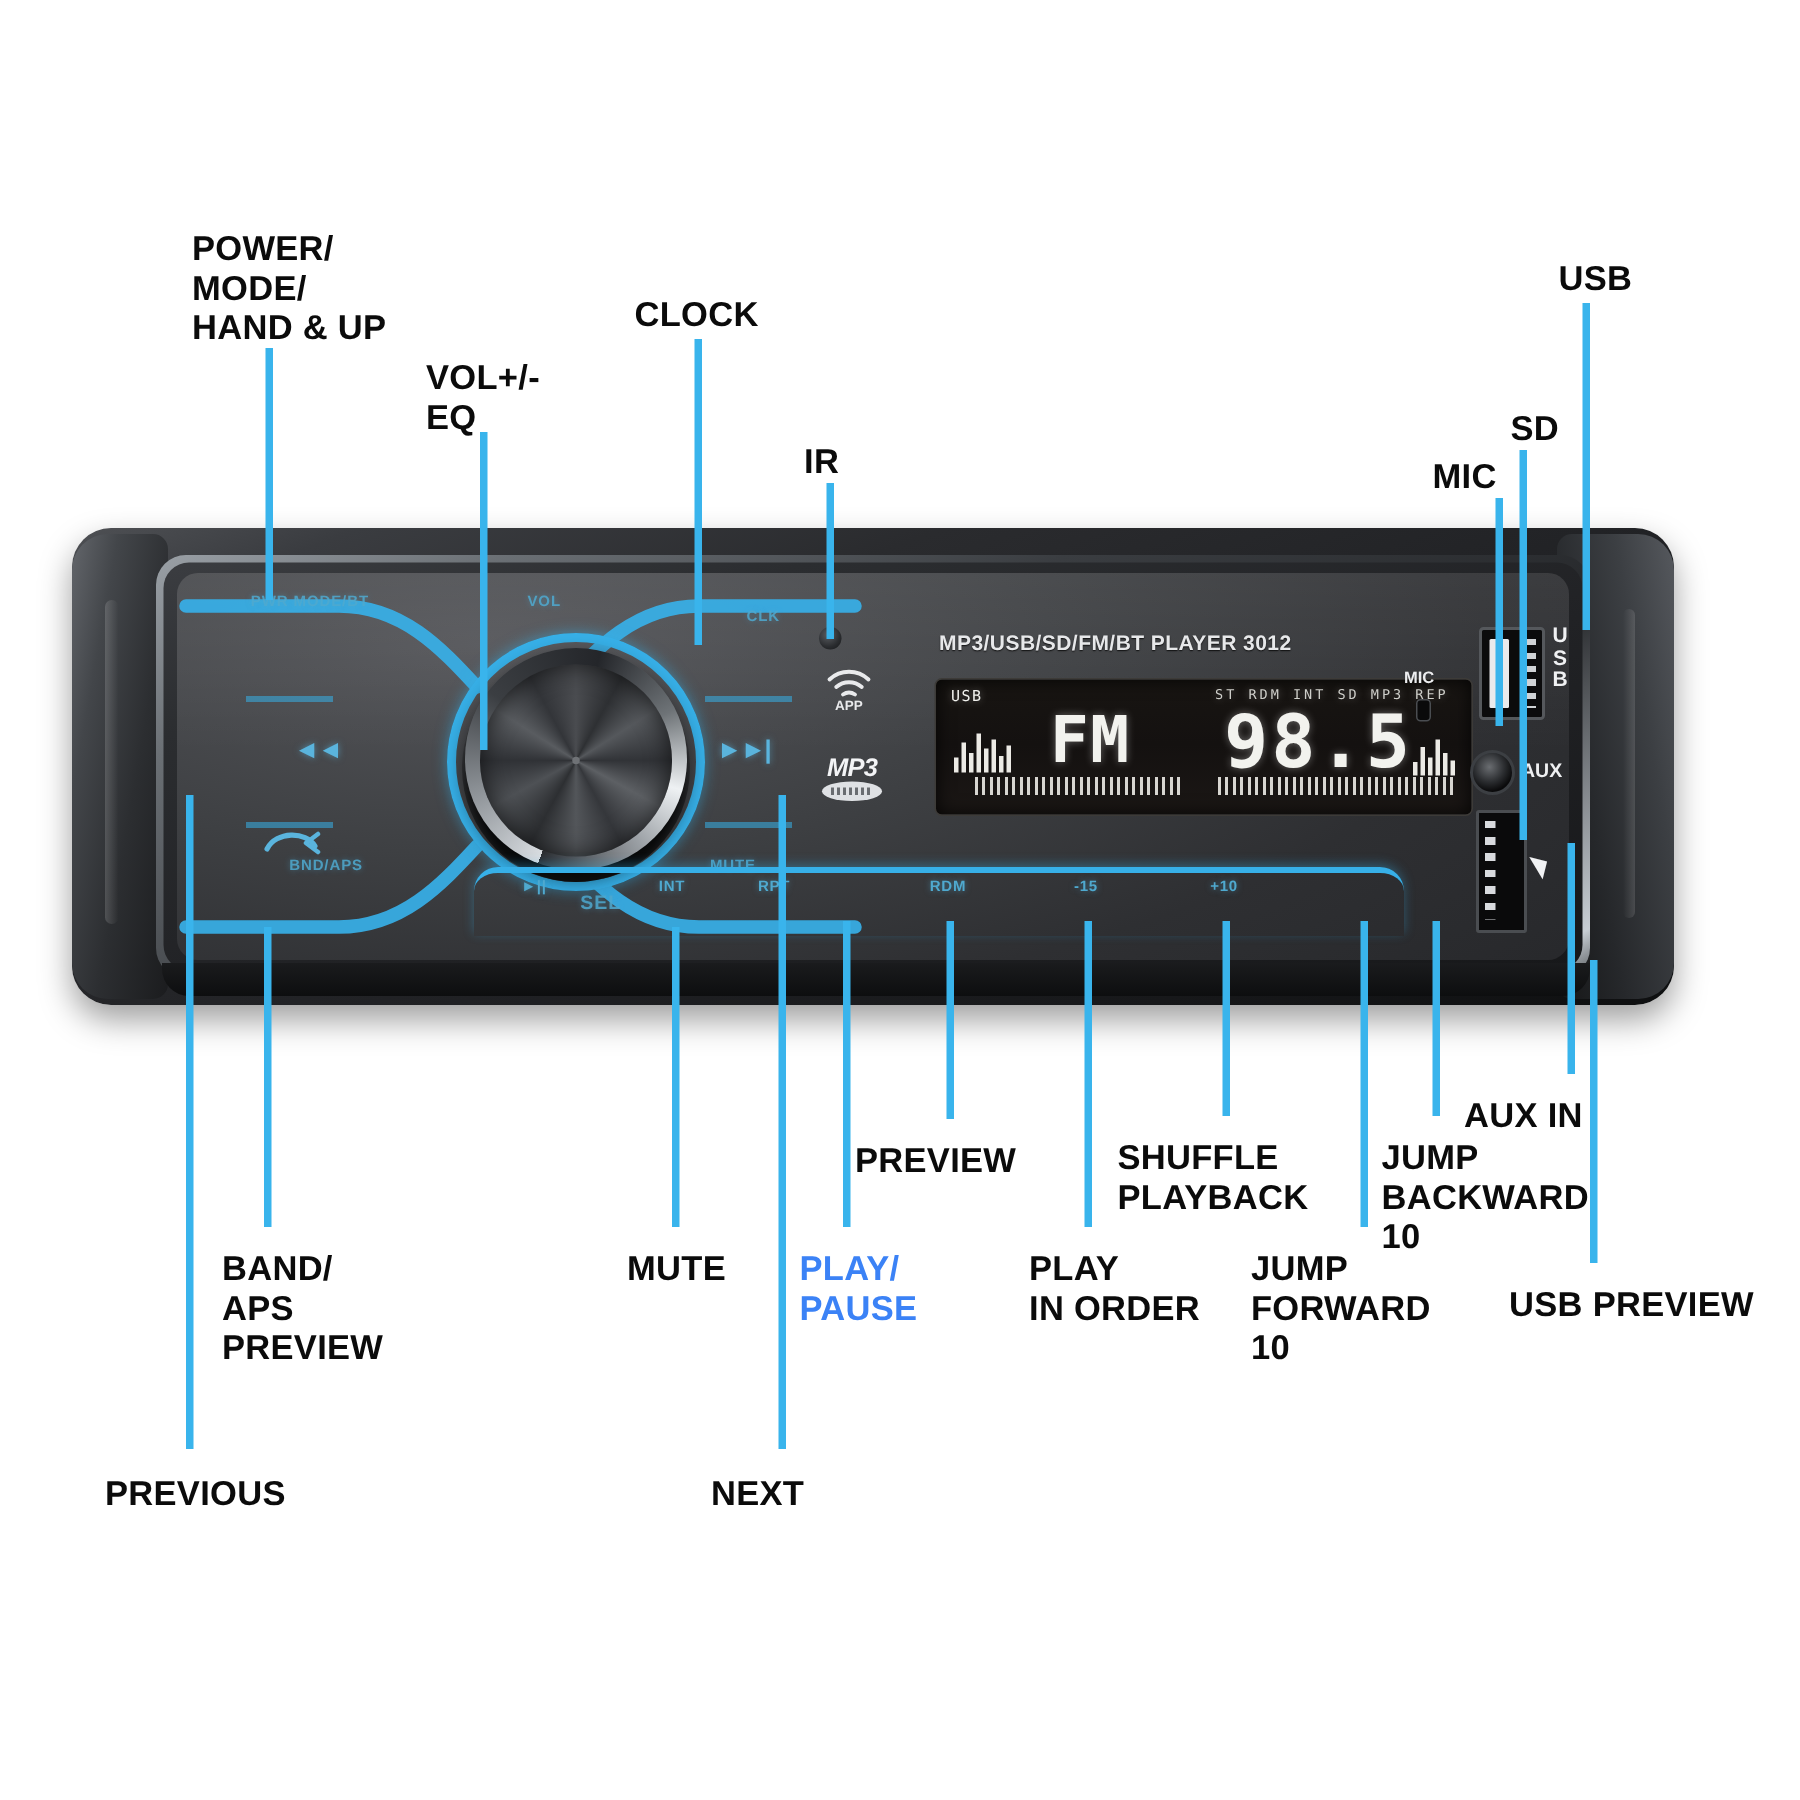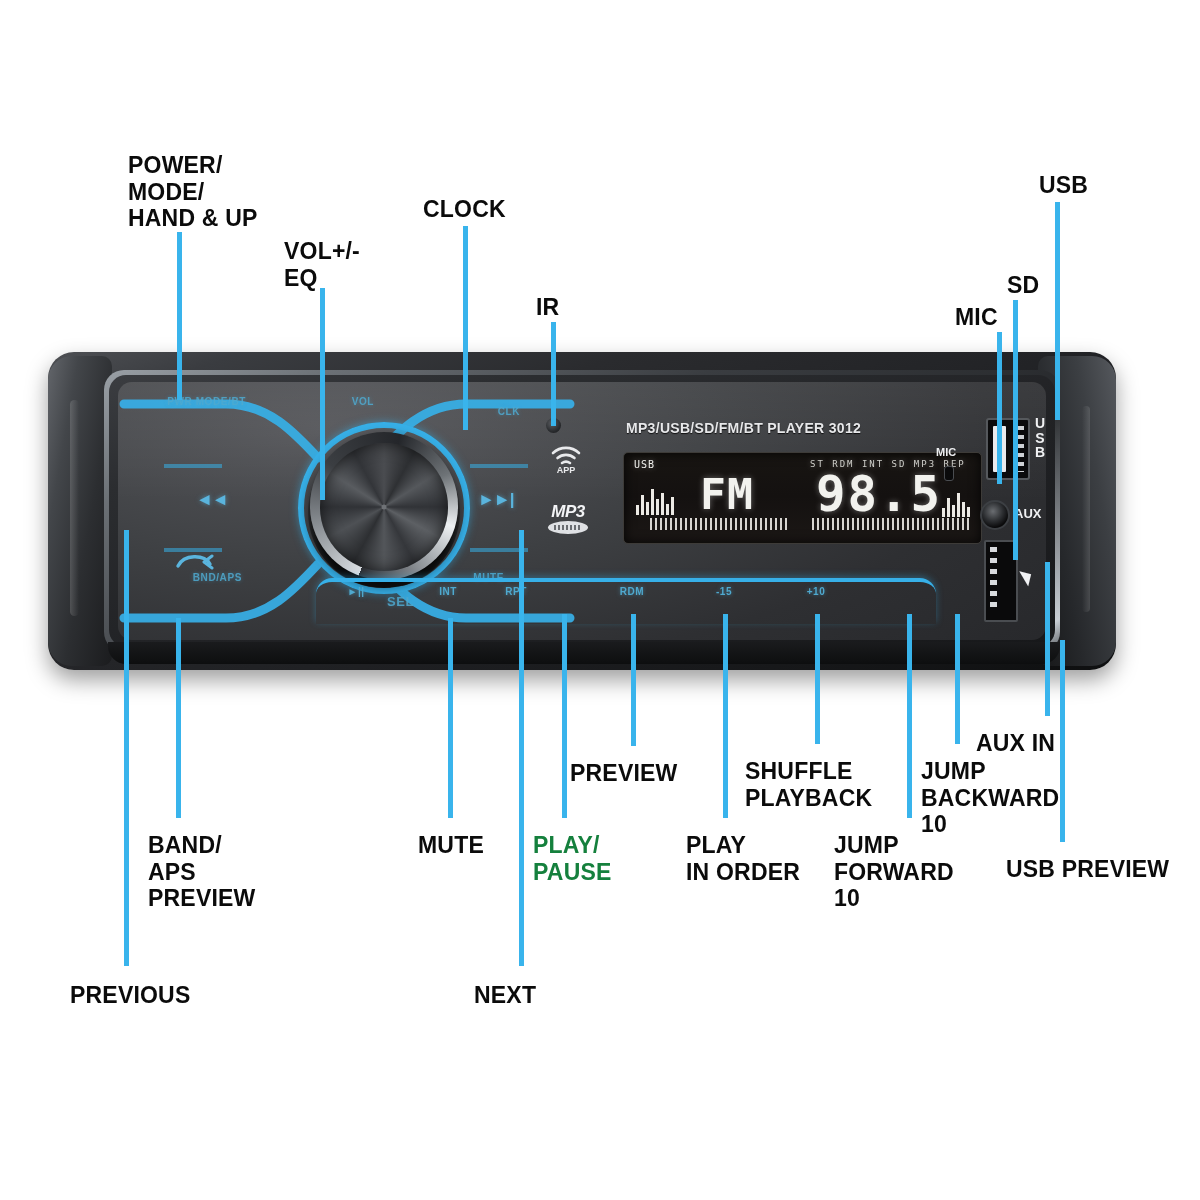--- a/index.html
+++ b/index.html
@@ -402,21 +402,21 @@
       <div class="callout c-lg" style="left: 536px; top: 294px; color: rgb(11, 11, 11);">IR</div>
       <div class="callout c-lg" style="left: 955px; top: 304px; color: rgb(11, 11, 11);">MIC</div>
       <div class="callout c-lg" style="left: 1007px; top: 272px; color: rgb(11, 11, 11);">SD</div>
       <div class="callout c-lg" style="left: 1039px; top: 172px; color: rgb(11, 11, 11);">USB</div>
       <div class="callout c-lg" style="left: 70px; top: 982px; color: rgb(11, 11, 11);">PREVIOUS</div>
       <div class="callout c-lg" style="left: 148px; top: 832px; color: rgb(11, 11, 11);">BAND/
 APS
 PREVIEW</div>
       <div class="callout c-lg" style="left: 418px; top: 832px; color: rgb(11, 11, 11);">MUTE</div>
       <div class="callout c-lg" style="left: 474px; top: 982px; color: rgb(11, 11, 11);">NEXT</div>
-      <div class="callout c-lg" style="left: 533px; top: 832px; color: #15803d;">PLAY/
+      <div class="callout c-lg" style="left: 533px; top: 832px; color: #3b82f6;">PLAY/
 PAUSE</div>
       <div class="callout c-lg" style="left: 570px; top: 760px; color: rgb(11, 11, 11);">PREVIEW</div>
       <div class="callout c-lg" style="left: 686px; top: 832px; color: rgb(11, 11, 11);">PLAY
 IN ORDER</div>
       <div class="callout c-lg" style="left: 745px; top: 758px; color: rgb(11, 11, 11);">SHUFFLE
 PLAYBACK</div>
       <div class="callout c-lg" style="left: 834px; top: 832px; color: rgb(11, 11, 11);">JUMP
 FORWARD
 10</div>
       <div class="callout c-lg" style="left: 921px; top: 758px; color: rgb(11, 11, 11);">JUMP

